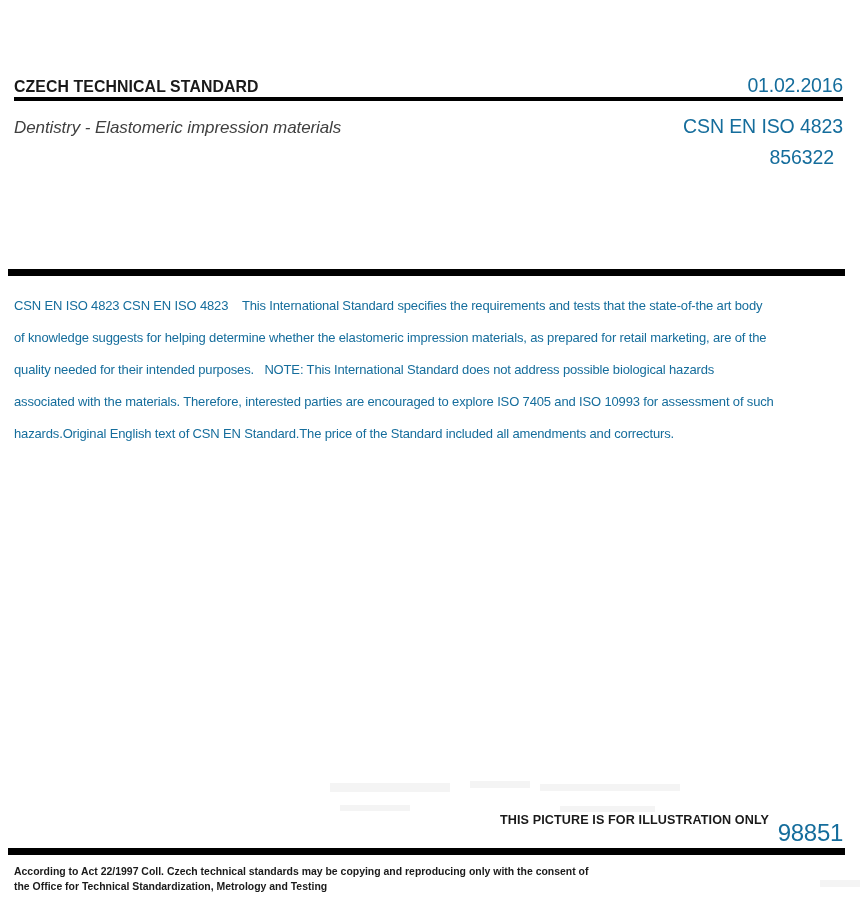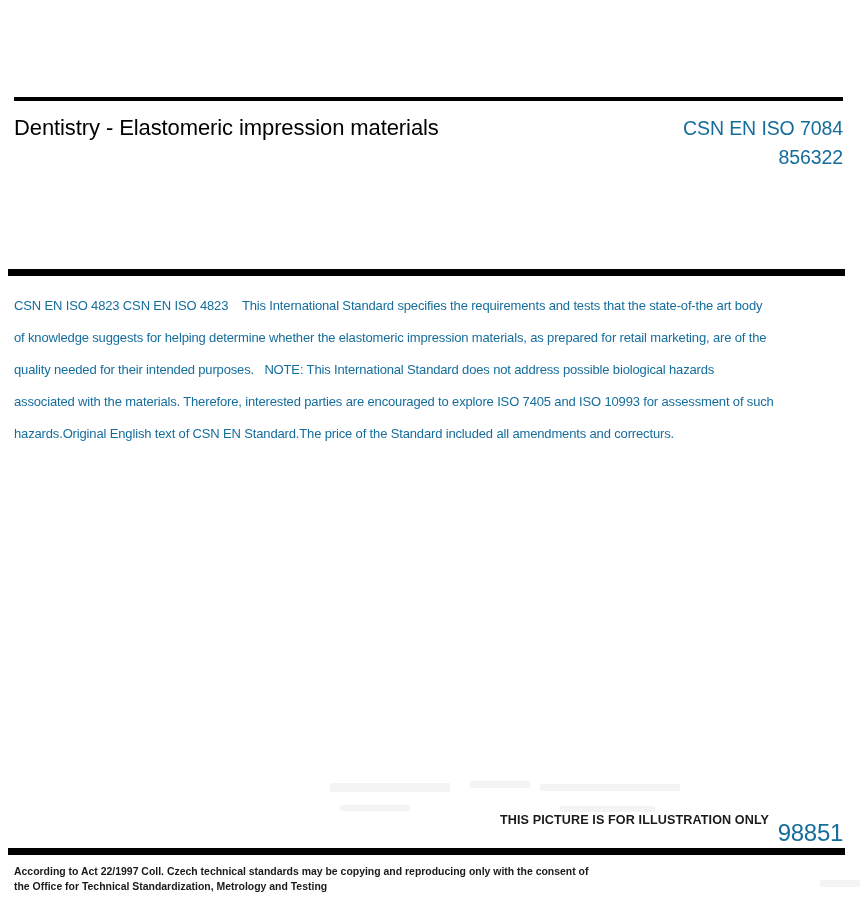--- a/index.html
+++ b/index.html
@@ -69,34 +69,35 @@
     top: 115px;
     width: 865px;
     height: 28px;
     display: flex;
     align-items: baseline;
     justify-content: space-between;
     padding: 0 22px 0 14px;
     box-sizing: border-box;
   }
   .doc-title {
-    font-size: 22px;
-    color: #000000;
+    font-size: 17px;
+    color: #404040;
     white-space: nowrap;
     letter-spacing: -0.1px;
+    font-style: italic;
   }
   .doc-code {
     font-size: 19.5px;
     color: #156d9c;
     white-space: nowrap;
     letter-spacing: -0.1px;
   }
   .doc-subcode {
     position: absolute;
-    right: 22px;
+    right: 31px;
     top: 146px;
     font-size: 19.5px;
     color: #156d9c;
     text-align: right;
     letter-spacing: -0.1px;
   }
 
   
   .rule-thick-top {
     position: absolute;
@@ -181,26 +182,30 @@
     color: #156d9c;
     letter-spacing: -0.3px;
     white-space: nowrap;
   }
 </style>
 </head>
 <body>
 
 <div class="page">
 
+  <div class="header-row">
+    <div class="std-label">CZECH TECHNICAL STANDARD</div>
+    <div class="std-date">01.02.2016</div>
+  </div>
 
   <div class="rule-thin"></div>
 
   <div class="title-row">
     <div class="doc-title">Dentistry - Elastomeric impression materials</div>
-    <div class="doc-code">CSN EN ISO 7084</div>
+    <div class="doc-code">CSN EN ISO 4823</div>
   </div>
 
   <div class="doc-subcode">856322</div>
 
   <div class="rule-thick-top"></div>
 
   <div class="abstract">CSN EN ISO 4823 CSN EN ISO 4823    This International Standard specifies the requirements and tests that the state-of-the art body of knowledge suggests for helping determine whether the elastomeric impression materials, as prepared for retail marketing, are of the quality needed for their intended purposes.   NOTE: This International Standard does not address possible biological hazards associated with the materials. Therefore, interested parties are encouraged to explore ISO 7405 and ISO 10993 for assessment of such hazards.Original English text of CSN EN Standard.The price of the Standard included all amendments and correcturs.</div>
 
   <div class="ghost ghost-a"></div>
   <div class="ghost ghost-b"></div>

